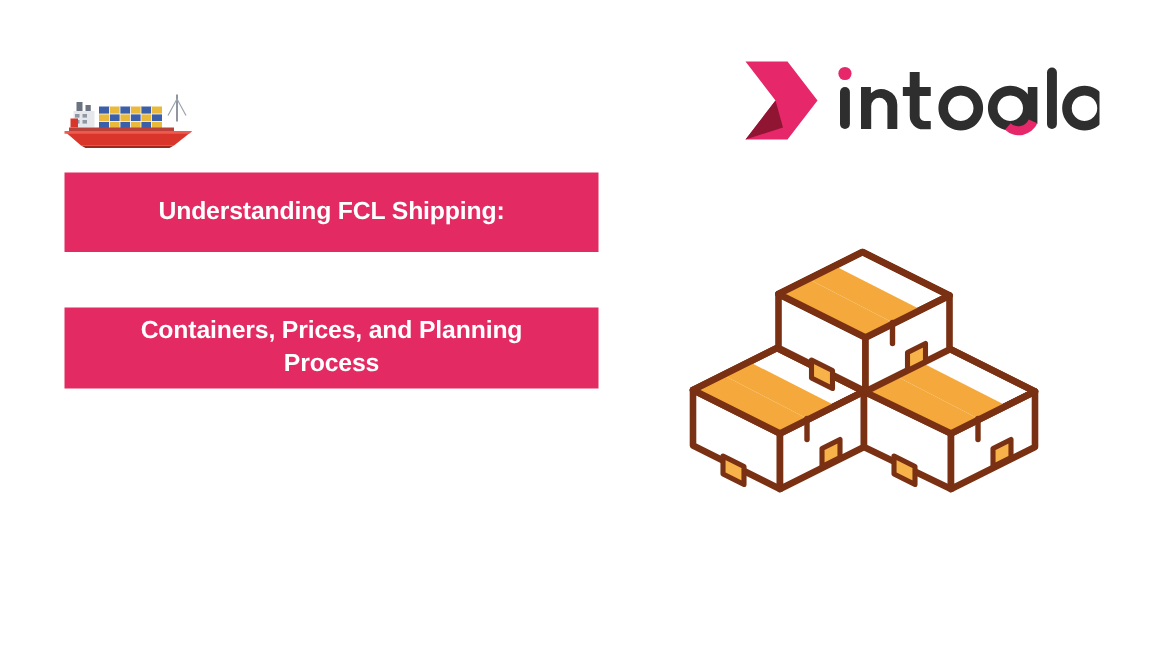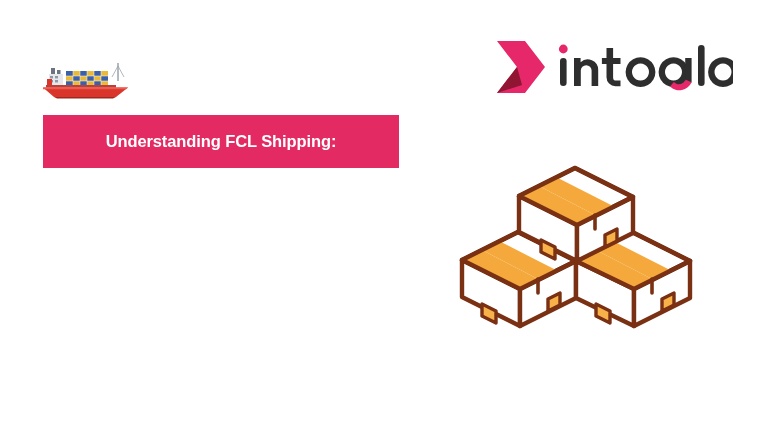--- a/index.html
+++ b/index.html
@@ -179,20 +179,24 @@
         <circle cx="6.3" cy="10" r="4.4"></circle>
         <path d="M113 47.5 a13.5 13.5 0 0 0 21.6 -4.3 l-5.8 -2.5 a7.4 7.4 0 0 1 -12 2.4 Z"></path>
       </g>
     </svg>
   </div>
 
   <div id="banner-primary" class="banner">
     <p class="banner-text">Understanding FCL Shipping:</p>
   </div>
 
+  <div id="banner-secondary" class="banner">
+    <p class="banner-text">Containers, Prices, and Planning
+Process</p>
+  </div>
 
   <div id="boxes-illustration">
     <svg viewBox="0 0 248 176" width="248" height="176" xmlns="http://www.w3.org/2000/svg" aria-label="three stacked cardboard boxes">
       <g fill="#ffffff" stroke="#7a3012" stroke-width="4.4" stroke-linejoin="round" stroke-linecap="round">
 
         <path d="M10 98 L66 70 L124 99 L68 127 Z"></path>
 
         <path d="M10 98 L68 127 L68 164 L10 135 Z"></path>
 
         <path d="M68 127 L124 99 L124 136 L68 164 Z"></path>

